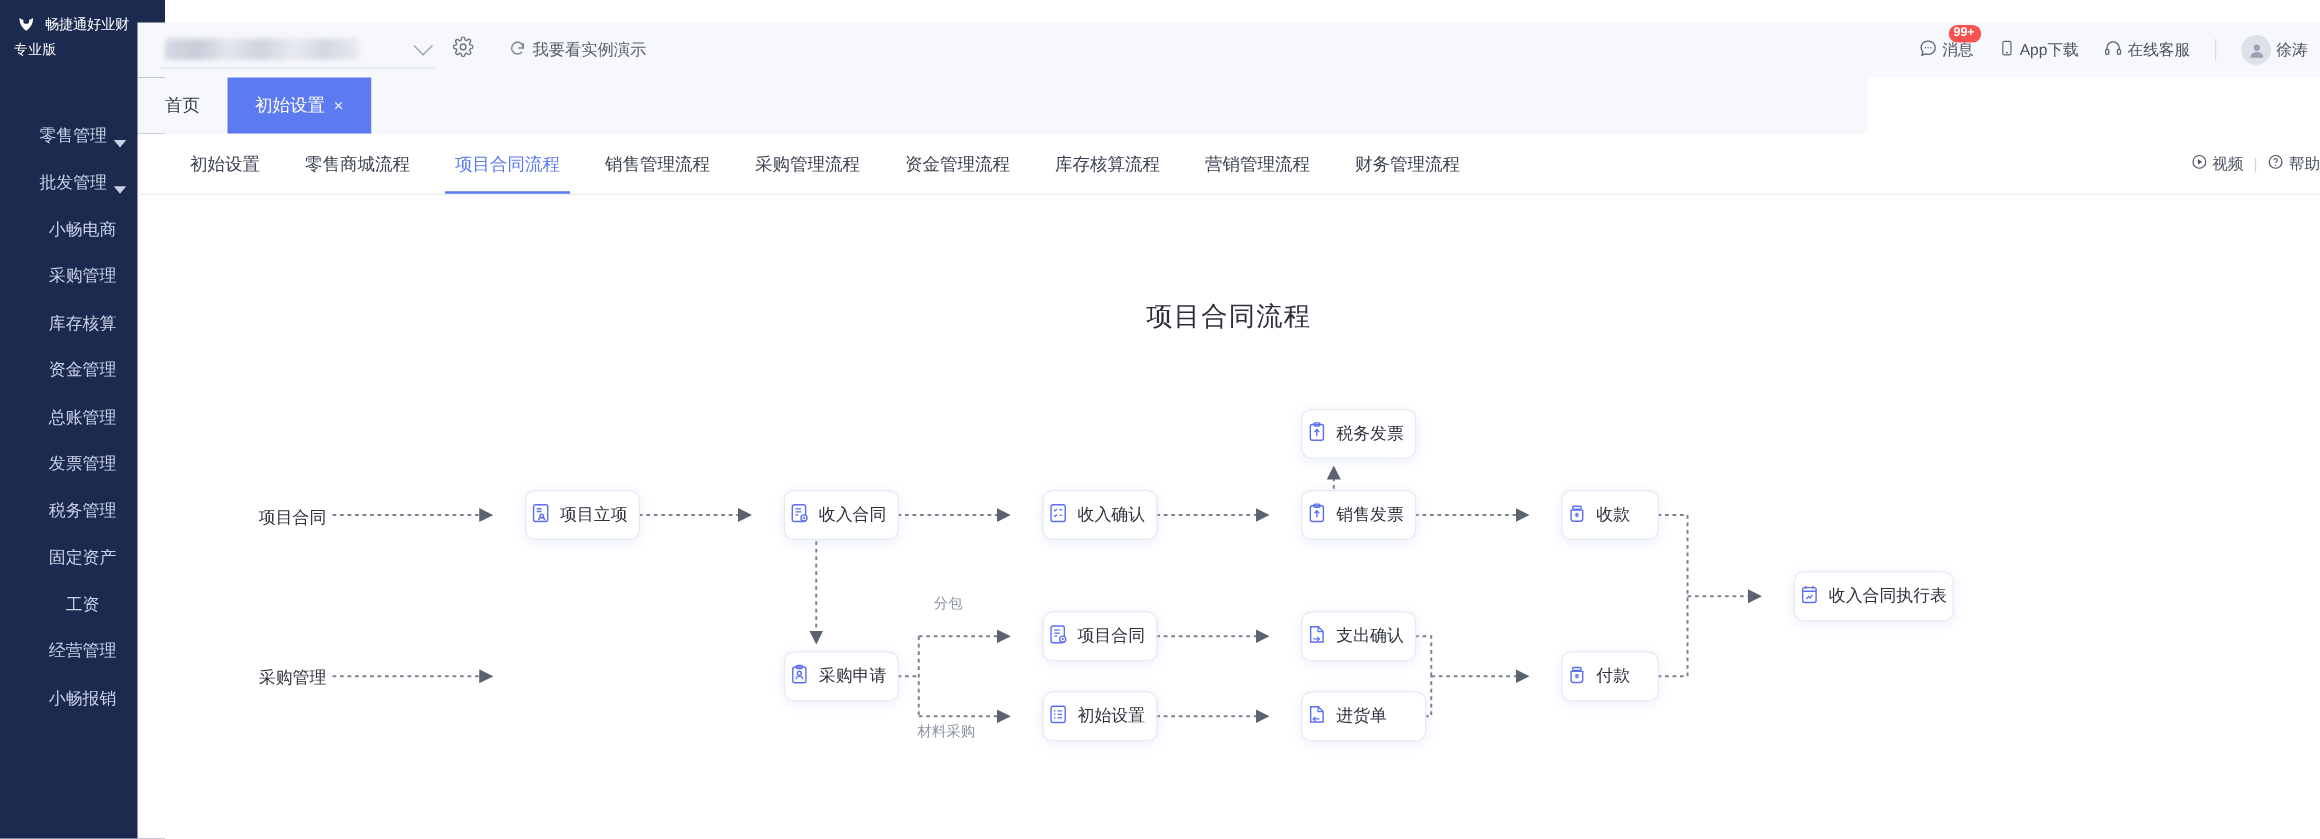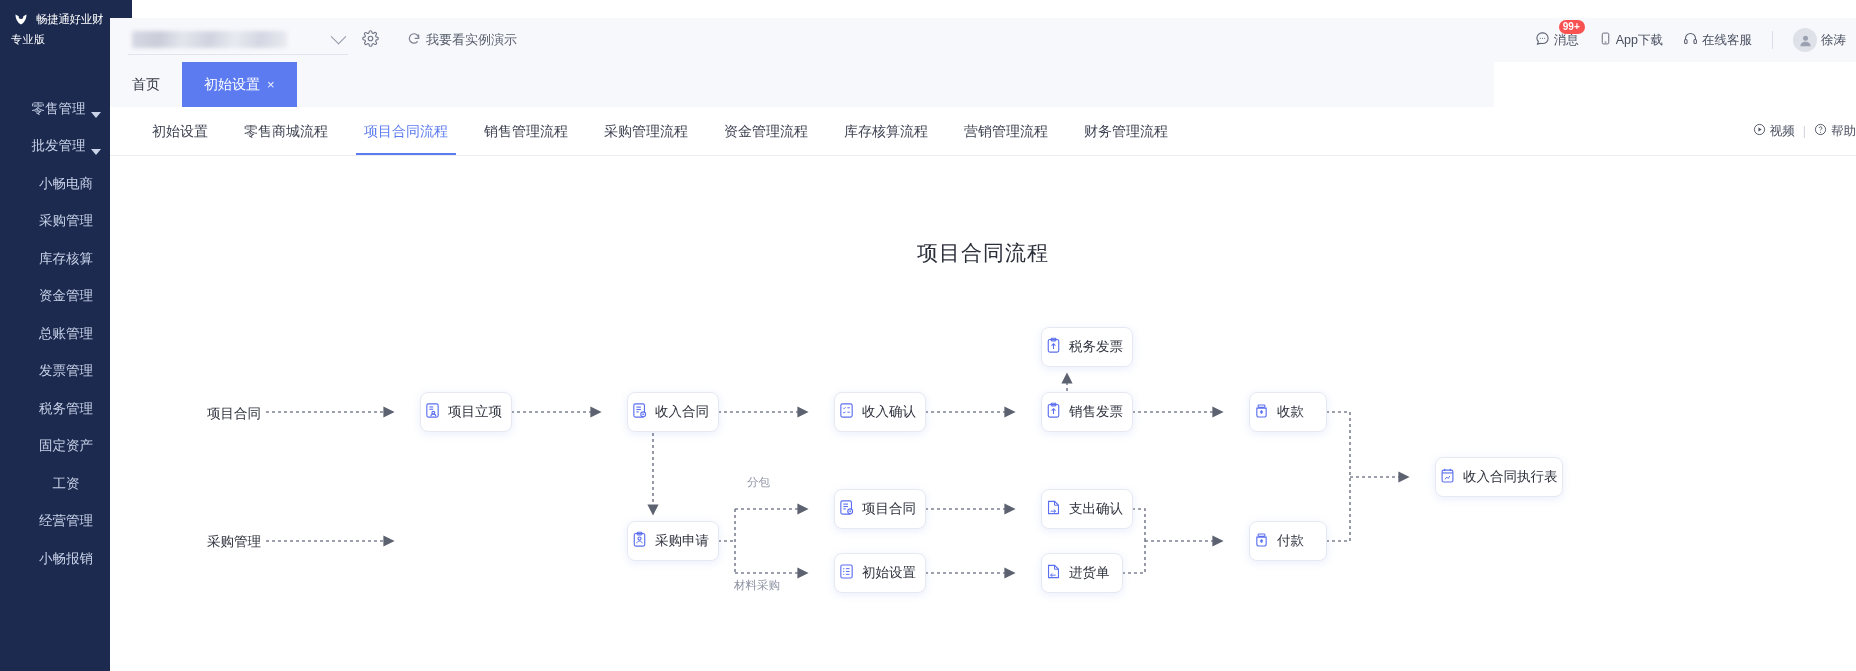--- a/index.html
+++ b/index.html
@@ -553,21 +553,21 @@
             <circle cx="8.2" cy="12" r=".9" fill="#5b6ff0" stroke="none"></circle>
             <circle cx="8.2" cy="16" r=".9" fill="#5b6ff0" stroke="none"></circle>
             <line x1="11.2" y1="8" x2="16.4" y2="8" stroke-width="1.4"></line>
             <line x1="11.2" y1="12" x2="16.4" y2="12" stroke-width="1.4"></line>
             <line x1="11.2" y1="16" x2="16.4" y2="16" stroke-width="1.4"></line>
           </svg>
         </span>
         <span>初始设置</span>
       </div>
 
-      <div class="node" style="left:911px;top:397px;width:82px">
+      <div class="node" style="left:911px;top:397px;width:100px">
         <span>
           <svg width="17" height="17" viewBox="0 0 24 24" fill="none" stroke="#5b6ff0" stroke-width="1.6">
             <path d="M5 3.4h8.6L19 8.8v11.8H5z"></path>
             <path d="M13.4 3.4v5.4H19" stroke-width="1.4"></path>
             <path d="M15 17.2H8M10.4 14.8L7.8 17.2l2.6 2.4" stroke-width="1.4"></path>
           </svg>
         </span>
         <span>进货单</span>
       </div>
 

